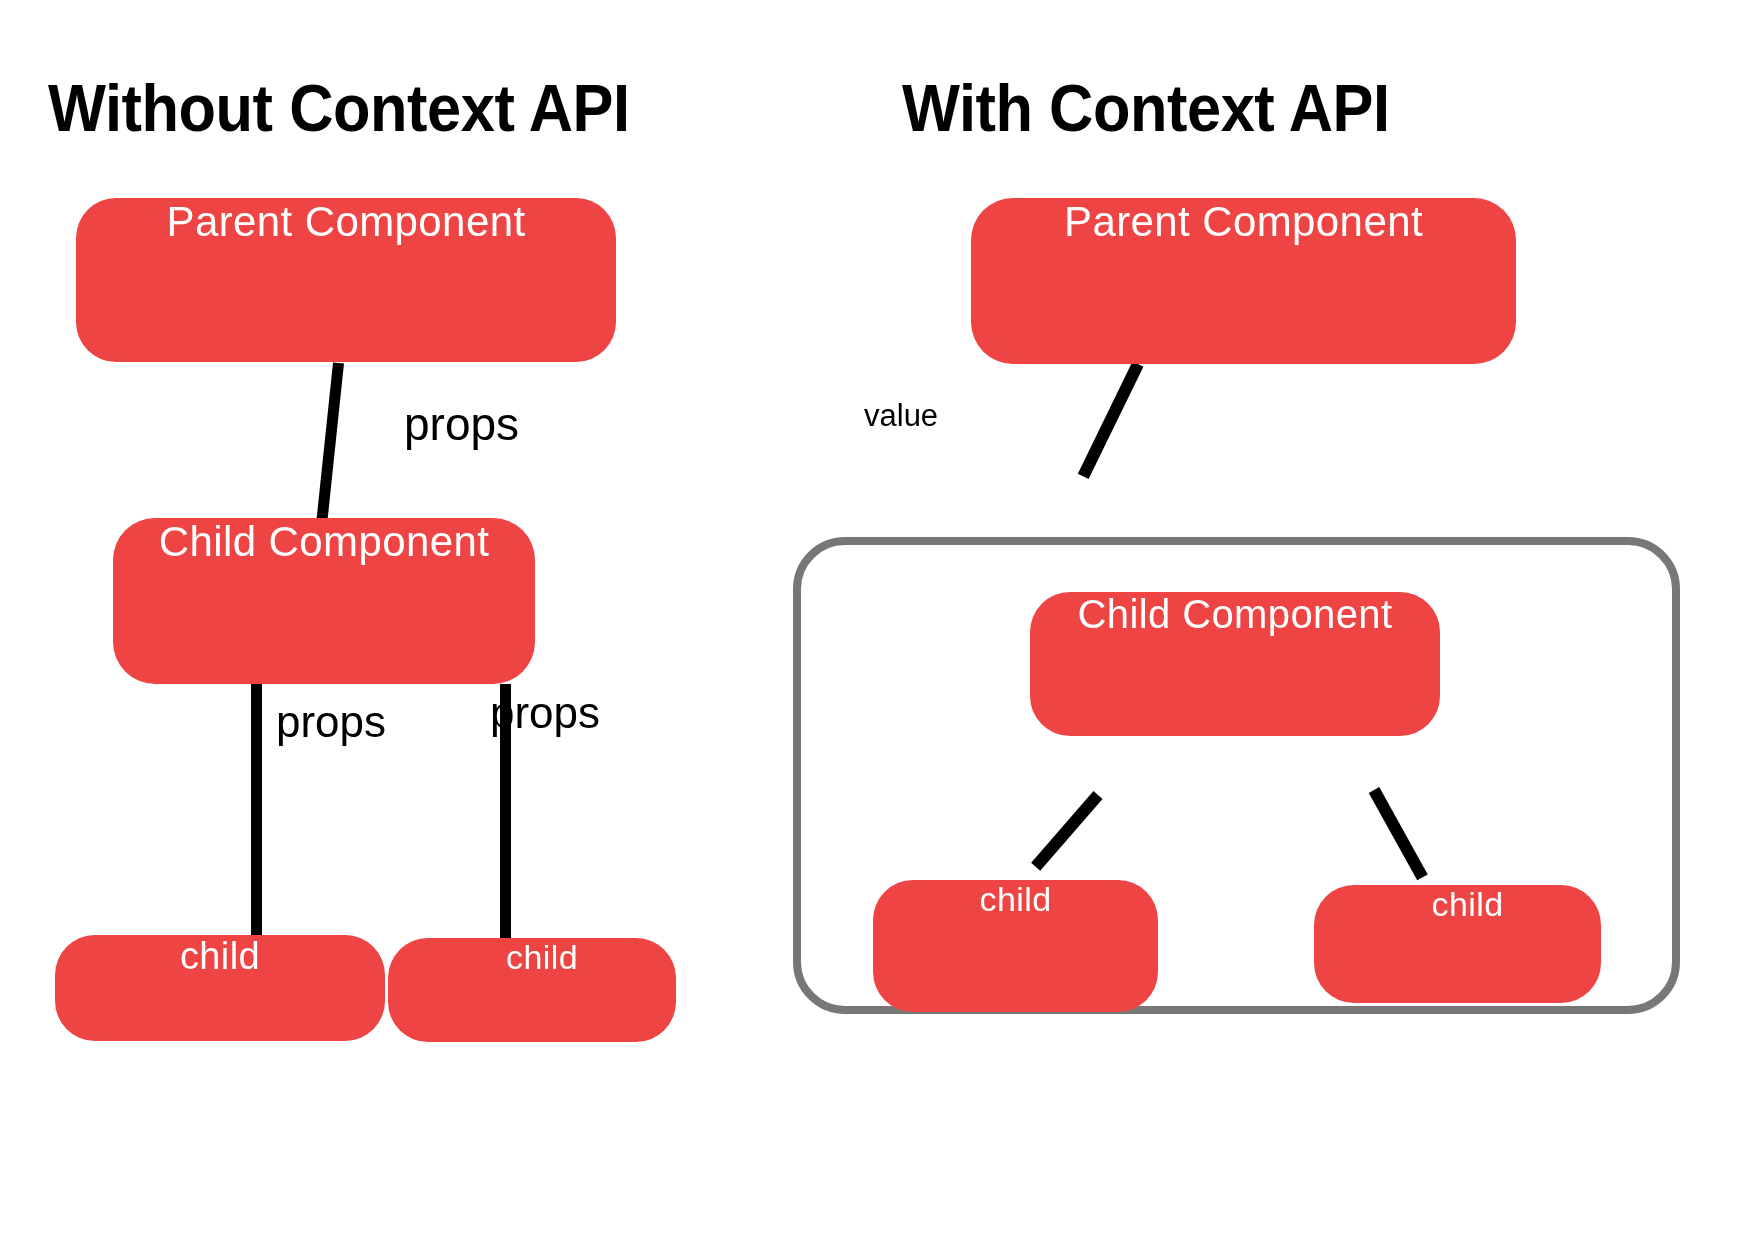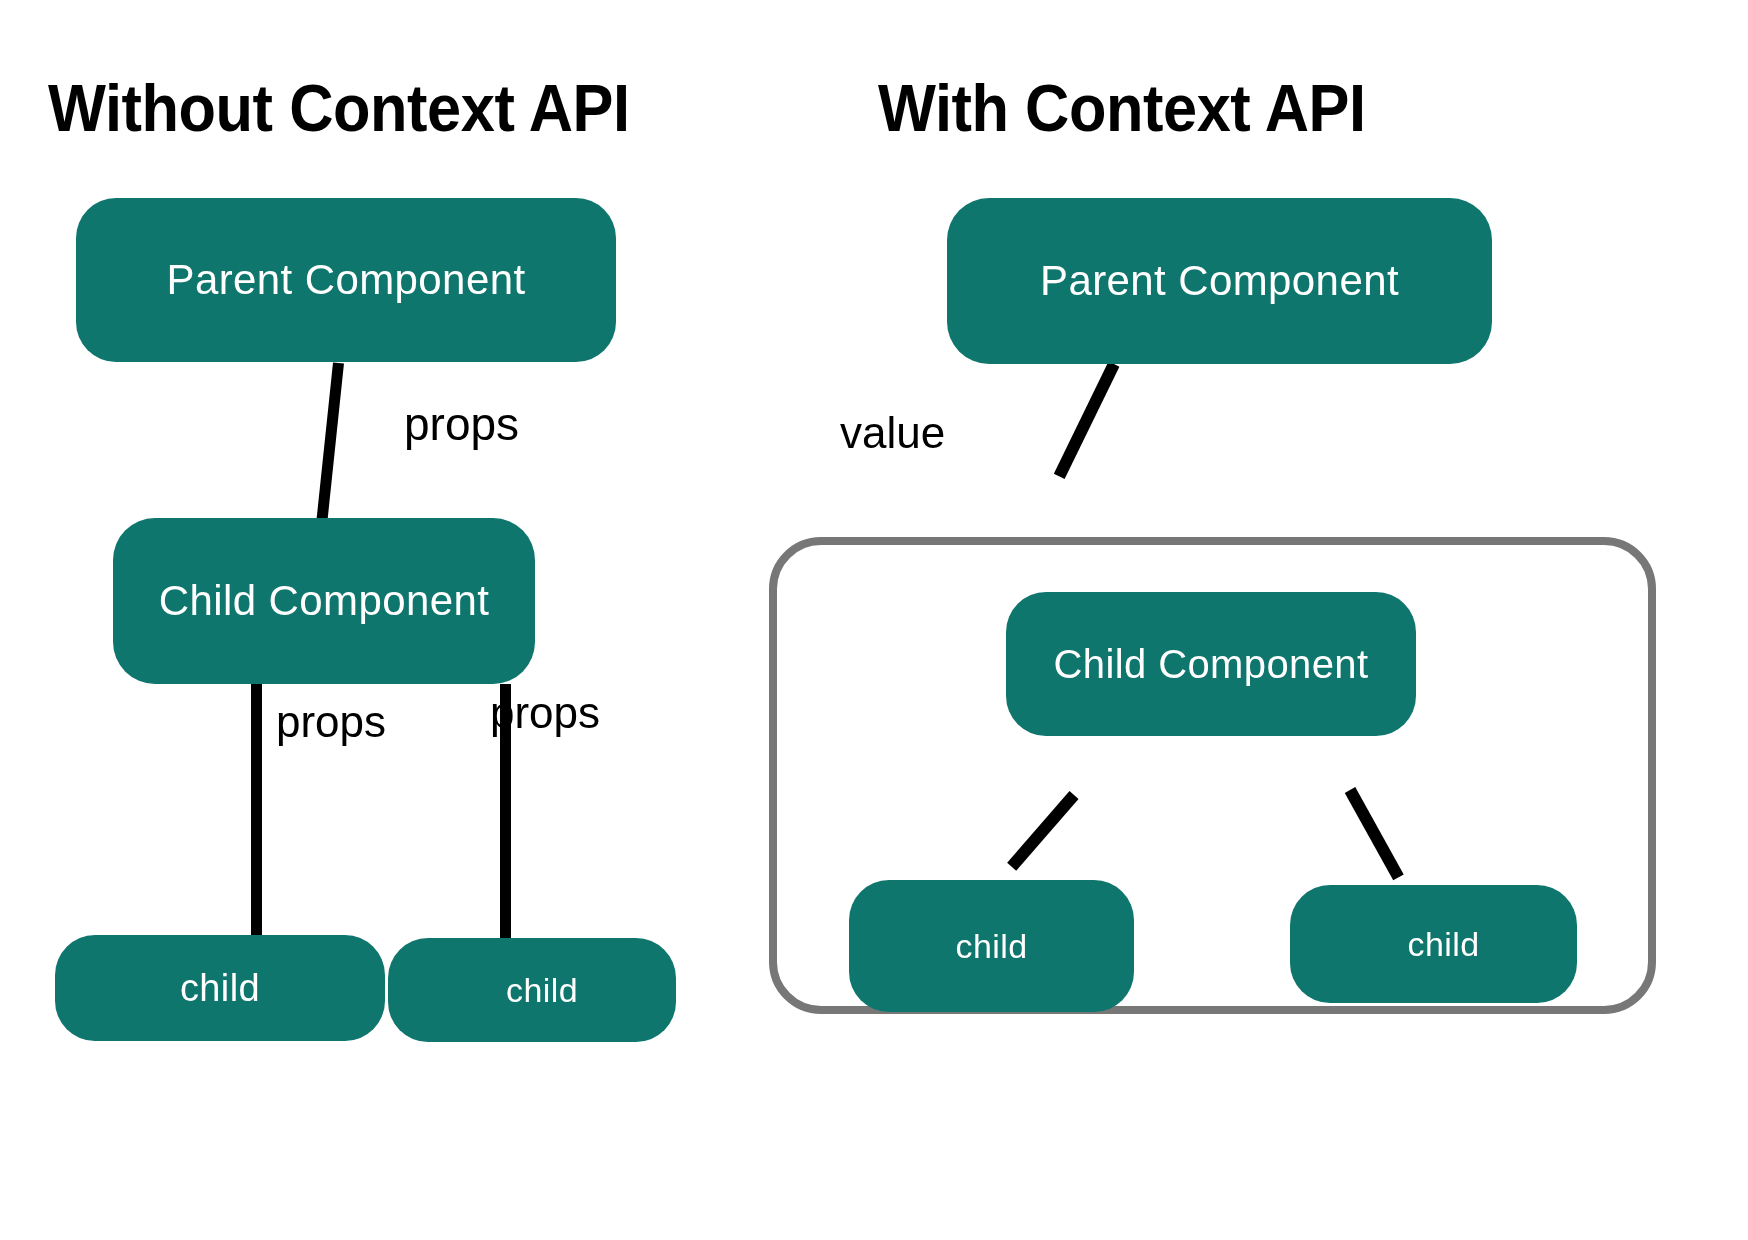--- a/index.html
+++ b/index.html
@@ -16,42 +16,41 @@
     height: 1240px;
     background: #ffffff;
     overflow: hidden;
   }
   .panel {
     position: absolute;
     top: 0;
     height: 1240px;
   }
   #panel-left  { left: 0;    width: 860px; }
-  #panel-right { left: 832px; width: 888px; }
+  #panel-right { left: 856px; width: 888px; }
 
   .panel-title {
     position: absolute;
     font-family: "Liberation Sans Narrow", "Liberation Sans", sans-serif;
     font-weight: bold;
     font-size: 66px;
     letter-spacing: -0.5px;
     color: #000000;
     white-space: nowrap;
     transform: scaleX(0.93);
     transform-origin: left center;
   }
   #title-left  { left: 48px;  top: 70px; }
   #title-right { left: 46px;  top: 70px; }
 
   .node {
     position: absolute;
-    background: #0f766e;
+    background: #ef4444;
     color: #ffffff;
     display: flex;
-    align-items: center;
     justify-content: center;
     font-family: "Liberation Sans", sans-serif;
     font-weight: 400;
     box-sizing: border-box;
     z-index: 3;
   }
   .node-label {
     color: #ffffff;
     white-space: nowrap;
     letter-spacing: 0.4px;
@@ -157,21 +156,21 @@
     position: absolute;
     color: #000000;
     font-family: Liberation Sans, sans-serif;
     font-weight: 400;
     white-space: nowrap;
     z-index: 4;
   }
   #l-label-props-1 { left: 404px; top: 397px; font-size: 46px; }
   #l-label-props-2 { left: 276px; top: 697px; font-size: 44px; }
   #l-label-props-3 { left: 490px; top: 688px; font-size: 44px; }
-  #r-label-value   { left: 8px;   top: 398px; font-size: 44px; margin-top: 10px; }
+  #r-label-value   { left: 8px;   top: 398px; font-size: 31px; }
 </style>
 </head>
 <body>
 
 <div id="canvas">
 
   <div class="panel" id="panel-left">
 
     <div class="panel-title" id="title-left">Without Context API</div>
 

